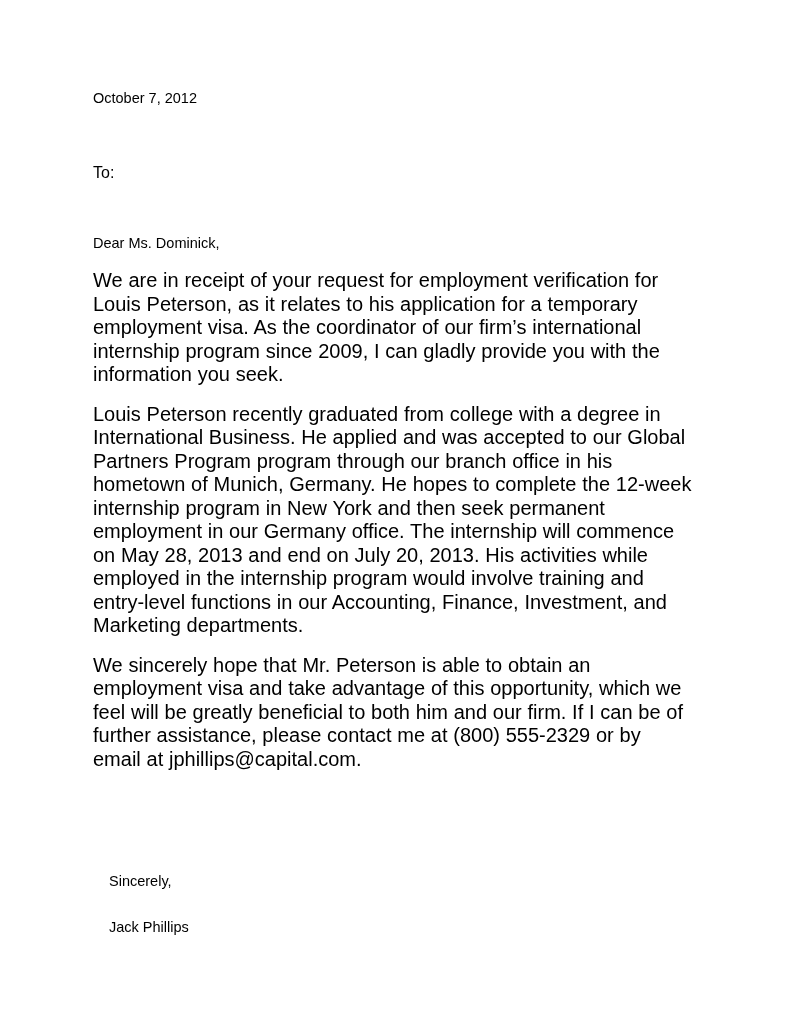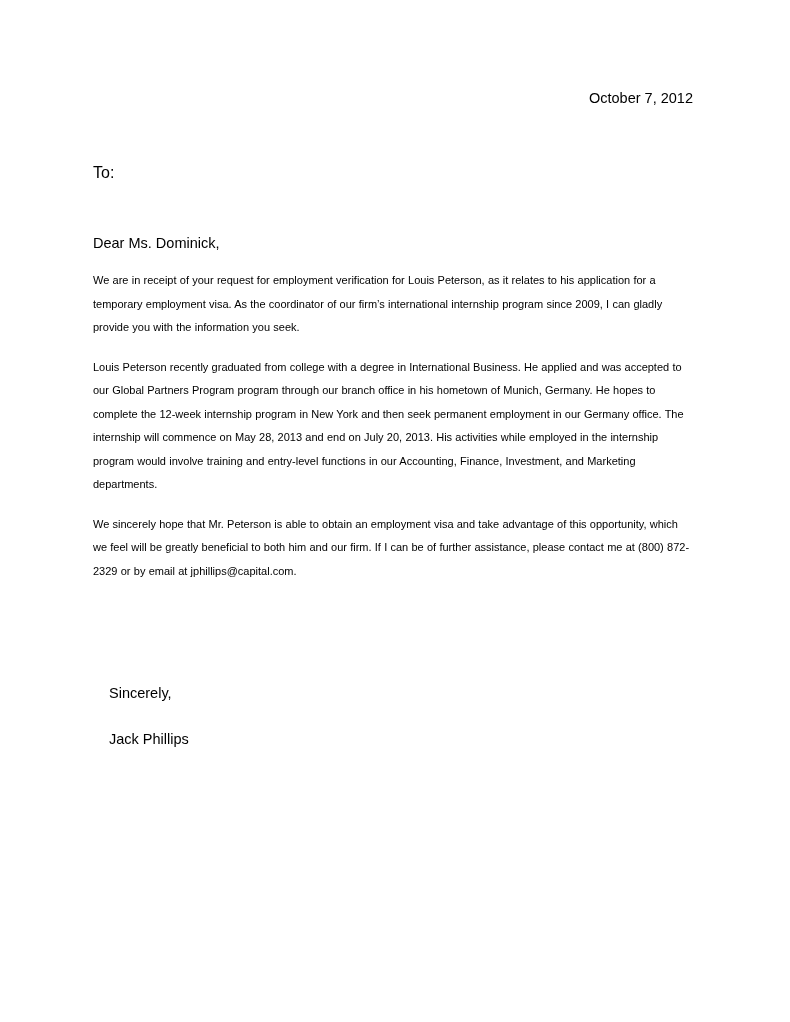--- a/index.html
+++ b/index.html
@@ -26,34 +26,33 @@
   .letter {
     position: absolute;
     left: 93px;
     top: 88px;
     width: 600px;
   }
   .line-date {
     font-size: 14.5px;
     line-height: 20px;
     margin: 0;
-    text-align: right;
   }
   .line-to {
     font-size: 16px;
     line-height: 20px;
     margin: 55px 0 0 0;
   }
   .salutation {
     font-size: 14.5px;
     line-height: 20px;
     margin: 50px 0 16px 0;
   }
   p.body-para {
-    font-size: 11px;
+    font-size: 20px;
     line-height: 23.5px;
     margin: 16px 0 0 0;
     text-align: left;
     word-spacing: 0.2px;
   }
   .closing-block {
     margin-top: 100px;
   }
   .closing-line {
     font-size: 14.5px;
@@ -76,21 +75,21 @@
     <div class="line-date">October 7, 2012</div>
 
     <div class="line-to">To:</div>
 
     <div class="salutation">Dear Ms. Dominick,</div>
 
     <p class="body-para">We are in receipt of your request for employment verification for Louis Peterson, as it relates to his application for a temporary employment visa. As the coordinator of our firm’s international internship program since 2009, I can gladly provide you with the information you seek.</p>
 
     <p class="body-para">Louis Peterson recently graduated from college with a degree in International Business. He applied and was accepted to our Global Partners Program program through our branch office in his hometown of Munich, Germany. He hopes to complete the 12-week internship program in New York and then seek permanent employment in our Germany office. The internship will commence on May 28, 2013 and end on July 20, 2013. His activities while employed in the internship program would involve training and entry-level functions in our Accounting, Finance, Investment, and Marketing departments.</p>
 
-    <p class="body-para">We sincerely hope that Mr. Peterson is able to obtain an employment visa and take advantage of this opportunity, which we feel will be greatly beneficial to both him and our firm. If I can be of further assistance, please contact me at (800) 872-2329 or by email at jphillips@capital.com.</p>
+    <p class="body-para">We sincerely hope that Mr. Peterson is able to obtain an employment visa and take advantage of this opportunity, which we feel will be greatly beneficial to both him and our firm. If I can be of further assistance, please contact me at (800) 555-2329 or by email at jphillips@capital.com.</p>
 
     <div class="closing-block">
       <div class="closing-line">Sincerely,</div>
       <div class="spacer-sign"></div>
       <div class="closing-line">Jack Phillips</div>
       <div class="spacer-sign"></div>
     </div>
 
   </div>
 </div>

